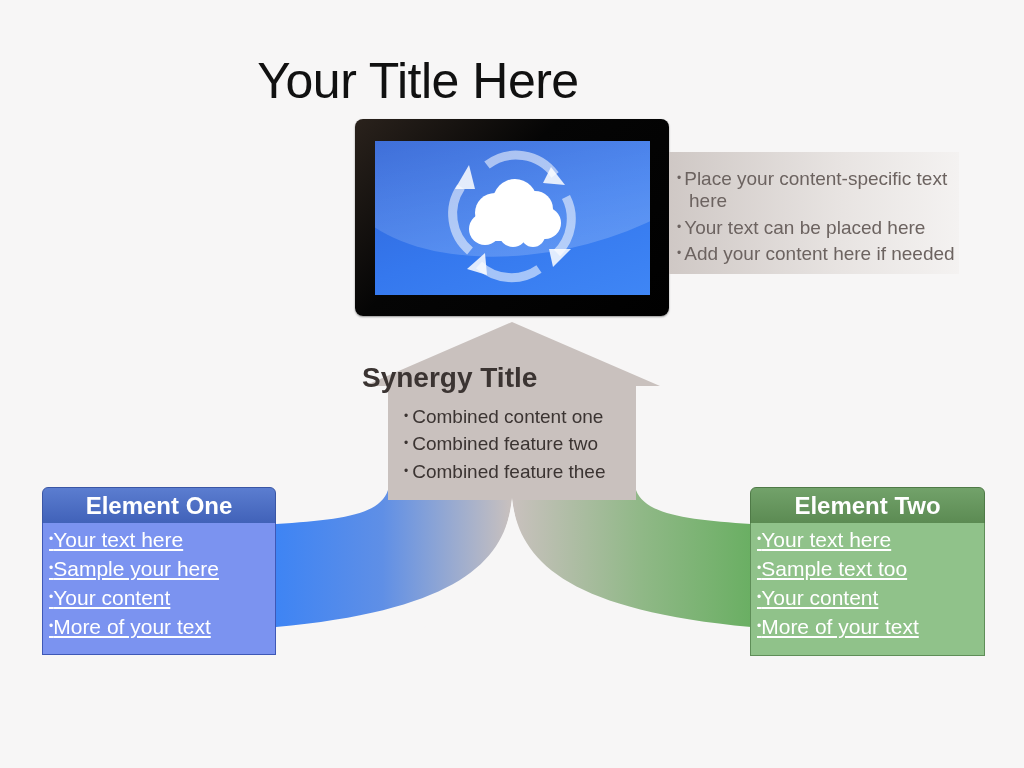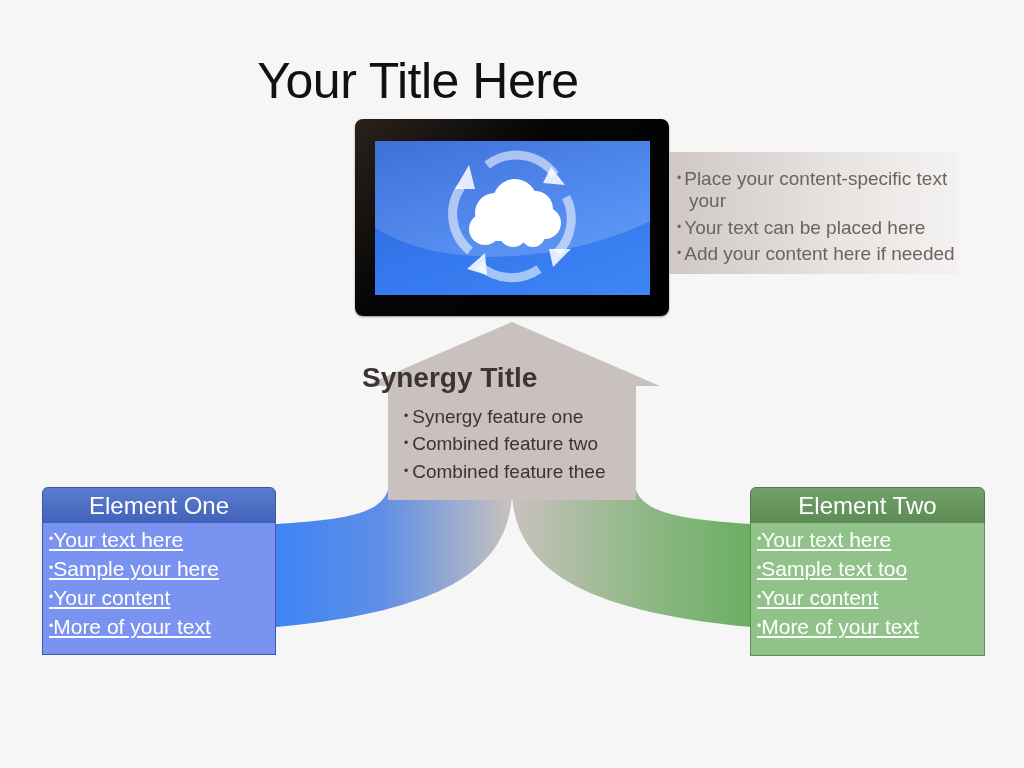--- a/index.html
+++ b/index.html
@@ -44,21 +44,21 @@
       font-size:28px; color:#3b3432;font-weight:bold;
     }
     .syn-item {
       position:absolute; left:404px; font-size:19px; color:#3b3432;
     }
     .syn-item .b { font-size:12px; vertical-align:3px; margin-right:4px; }
     .elbox { position:absolute; }
     .el-head {
       position:absolute; left:0; top:0; height:36px;
       border-radius:6px 6px 0 0; text-align:center;
-      font-size:24px; color:#fff; line-height:36px;
+      font-size:24px; color:#fff; line-height:36px;font-weight:bold;
     }
     .el-body { position:absolute; left:0; top:36px; }
     .el-item {
       position:absolute; left:6px; font-size:21px; color:#fff; line-height:24px;text-decoration:underline;
     }
     .el-item .b { font-size:12px; vertical-align:4px; }
     #el1 { left:42px; top:487px; width:234px; height:169px; }
     #el1 .el-head {
       width:232px; background:linear-gradient(180deg,#5b7dd0 0%,#4061b8 100%);
       border:1px solid #3a56a5;
@@ -129,32 +129,32 @@
         <circle cx="158" cy="94" r="12"></circle>
       </g>
     </svg>
     <div id="screen-gloss" class="abs"></div>
   </div>
 </div>
 
 <div id="callout" class="abs">
   <div class="callout-item" style="top:15px">
     <span class="b">•</span><span>Place your content-specific text</span><br>
-    <span style="padding-left:12px">your</span>
+    <span style="padding-left:12px">here</span>
   </div>
   <div class="callout-item" style="top:90px">
     <span class="b">•</span><span>Add your content here if needed</span>
   </div>
   <div class="callout-item" style="top:64px">
     <span class="b">•</span><span>Your text can be placed here</span>
   </div>
 </div>
 
 <div id="synergy-title" class="abs">Synergy Title</div>
-<div class="syn-item" style="top:406px"><span class="b">•</span><span>Synergy feature one</span></div>
+<div class="syn-item" style="top:406px"><span class="b">•</span><span>Combined content one</span></div>
 <div class="syn-item" style="top:433px"><span class="b">•</span><span>Combined feature two</span></div>
 <div class="syn-item" style="top:461px"><span class="b">•</span><span>Combined feature thee</span></div>
 
 <div id="el1" class="elbox">
   <div class="el-head">Element One</div>
   <div class="el-body">
     <div class="el-item" style="top:4px"><span class="b">•</span><span>Your text here</span></div>
     <div class="el-item" style="top:33px"><span class="b">•</span><span>Sample your here</span></div>
     <div class="el-item" style="top:62px"><span class="b">•</span><span>Your content</span></div>
     <div class="el-item" style="top:91px"><span class="b">•</span><span>More of your text</span></div>

